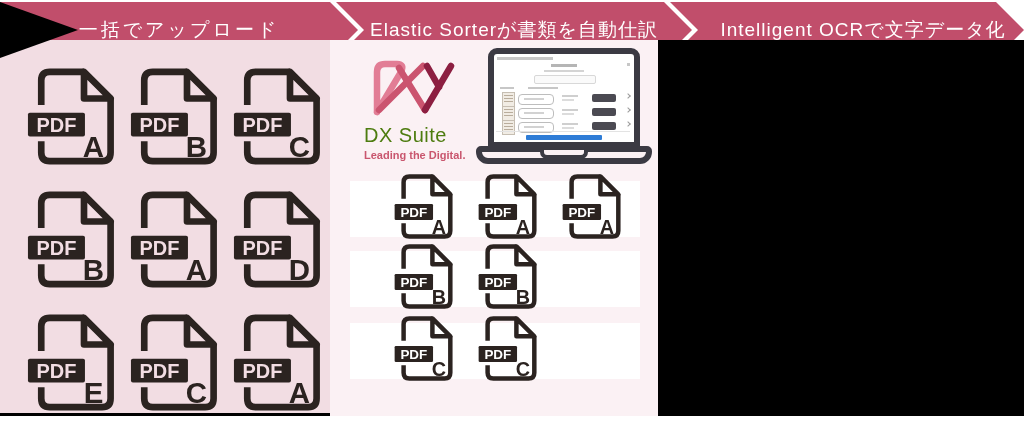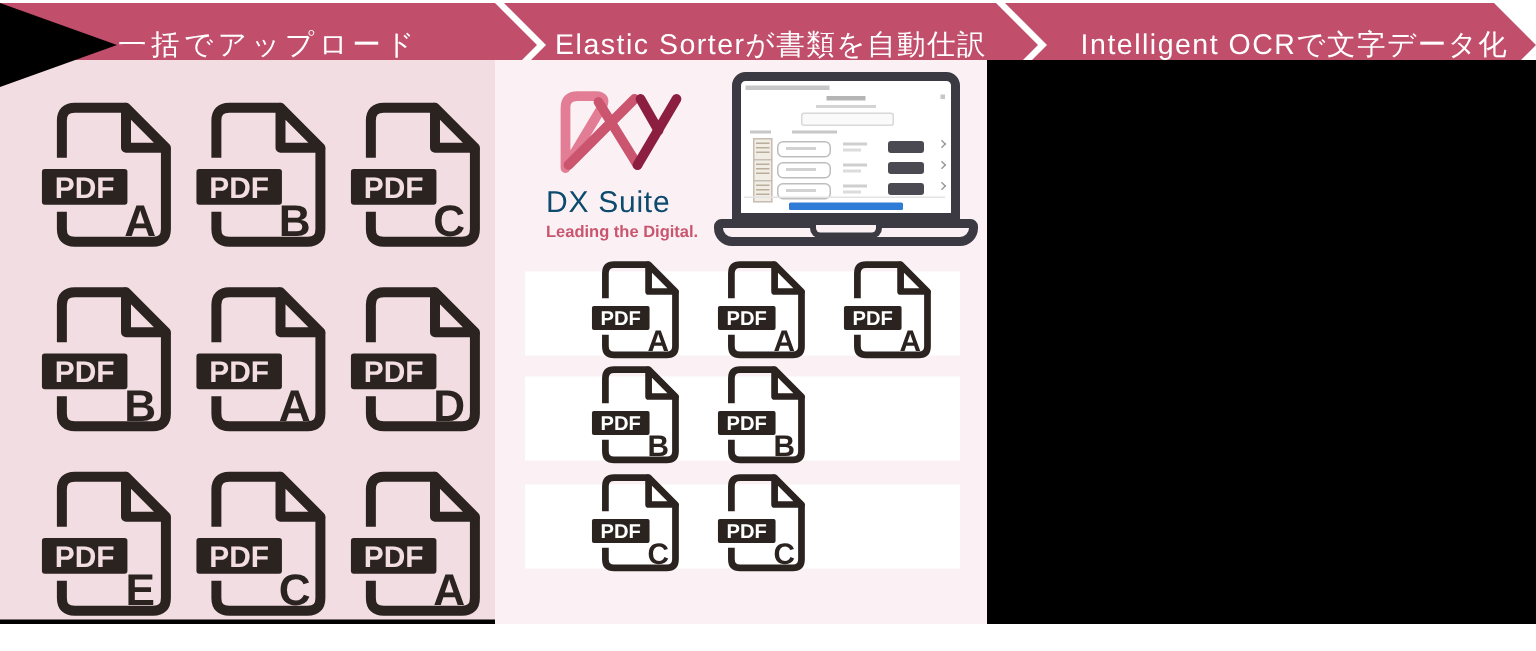--- a/index.html
+++ b/index.html
@@ -44,21 +44,21 @@
   .band{position:absolute;left:20px;width:290px;height:56px;background:#ffffff;
         display:flex;align-items:center;gap:20px;padding-left:44px;box-sizing:border-box;
         overflow:visible;}
   .band .pdf-icon{width:64px;height:67px;flex:0 0 auto;margin-top:-5px;}
   .band-a{top:141px;} .band-b{top:211px;} .band-c{top:283px;}
 
   
   .logo{position:absolute;left:34px;top:16px;width:110px;}
   .logo-mark{display:block;width:102px;height:64px;overflow:visible;}
   .logo-mark path{fill:none;stroke-width:6.5;stroke-linejoin:round;stroke-linecap:round;}
-  .logo-title{color:#0c4a6e;font-size:20px;letter-spacing:0.5px;margin-top:4px;}
+  .logo-title{color:#4d7c0f;font-size:20px;letter-spacing:0.5px;margin-top:4px;}
   .logo-tagline{color:#c9566e;font-size:11px;margin-top:2px;white-space:nowrap;font-weight:bold;}
 
   
   .laptop{position:absolute;left:146px;top:8px;width:176px;height:120px;}
   .lt-screen{position:absolute;left:12px;top:0;width:152px;height:100px;box-sizing:border-box;
              border:6px solid #3b3a43;border-radius:9px 9px 2px 2px;background:#ffffff;}
   .lt-base{position:absolute;left:0;top:98px;width:176px;height:18px;box-sizing:border-box;
            border:6px solid #3b3a43;border-radius:5px 5px 12px 12px;background:#fbf1f4;}
   .lt-notch{position:absolute;left:64px;top:102px;width:48px;height:9px;box-sizing:border-box;
            border:4px solid #3b3a43;border-top:none;border-radius:0 0 7px 7px;background:#fbf1f4;z-index:2;}

